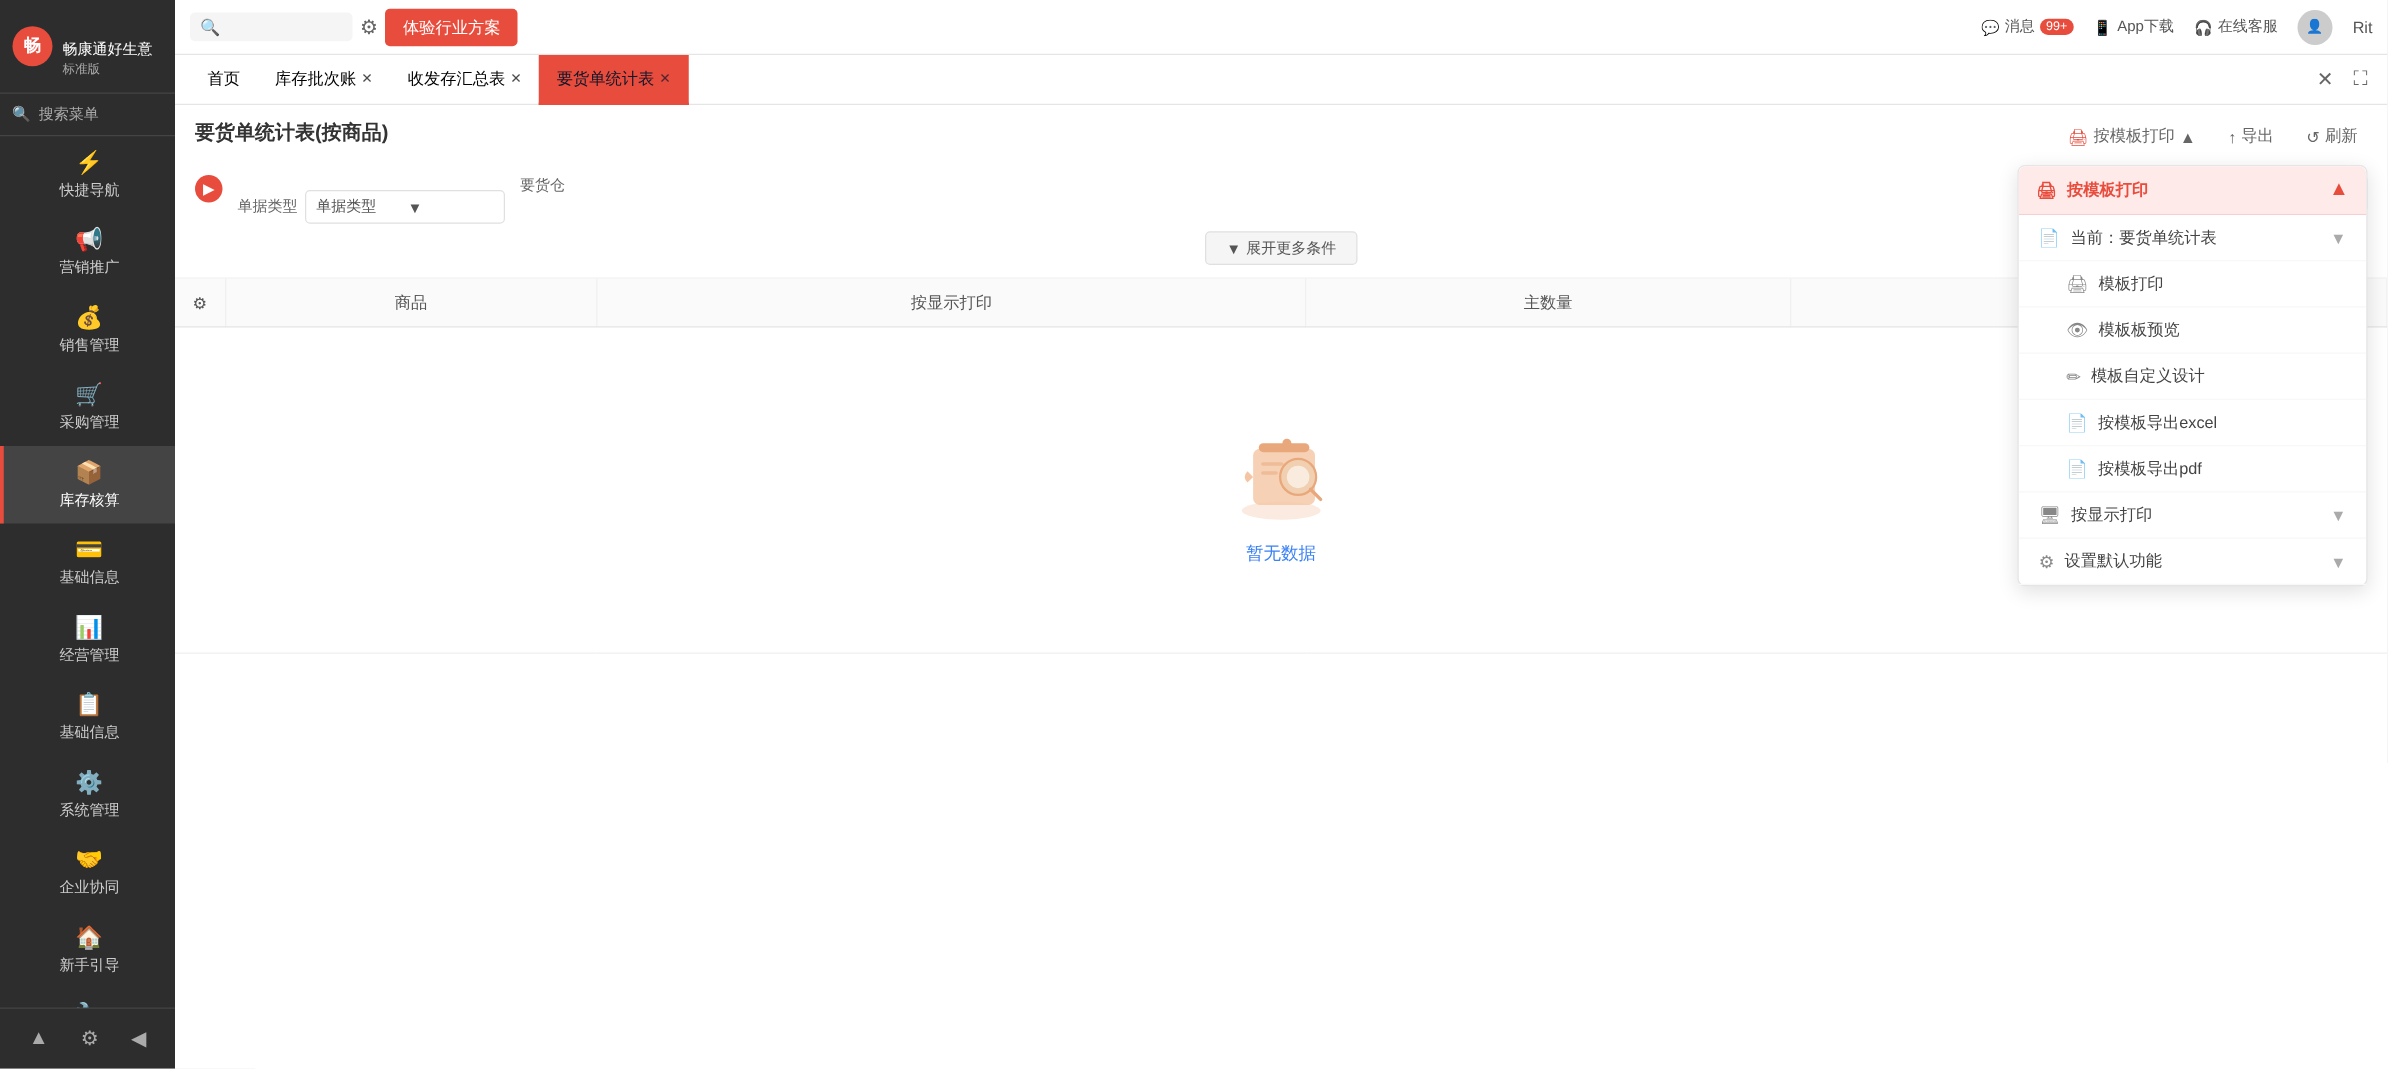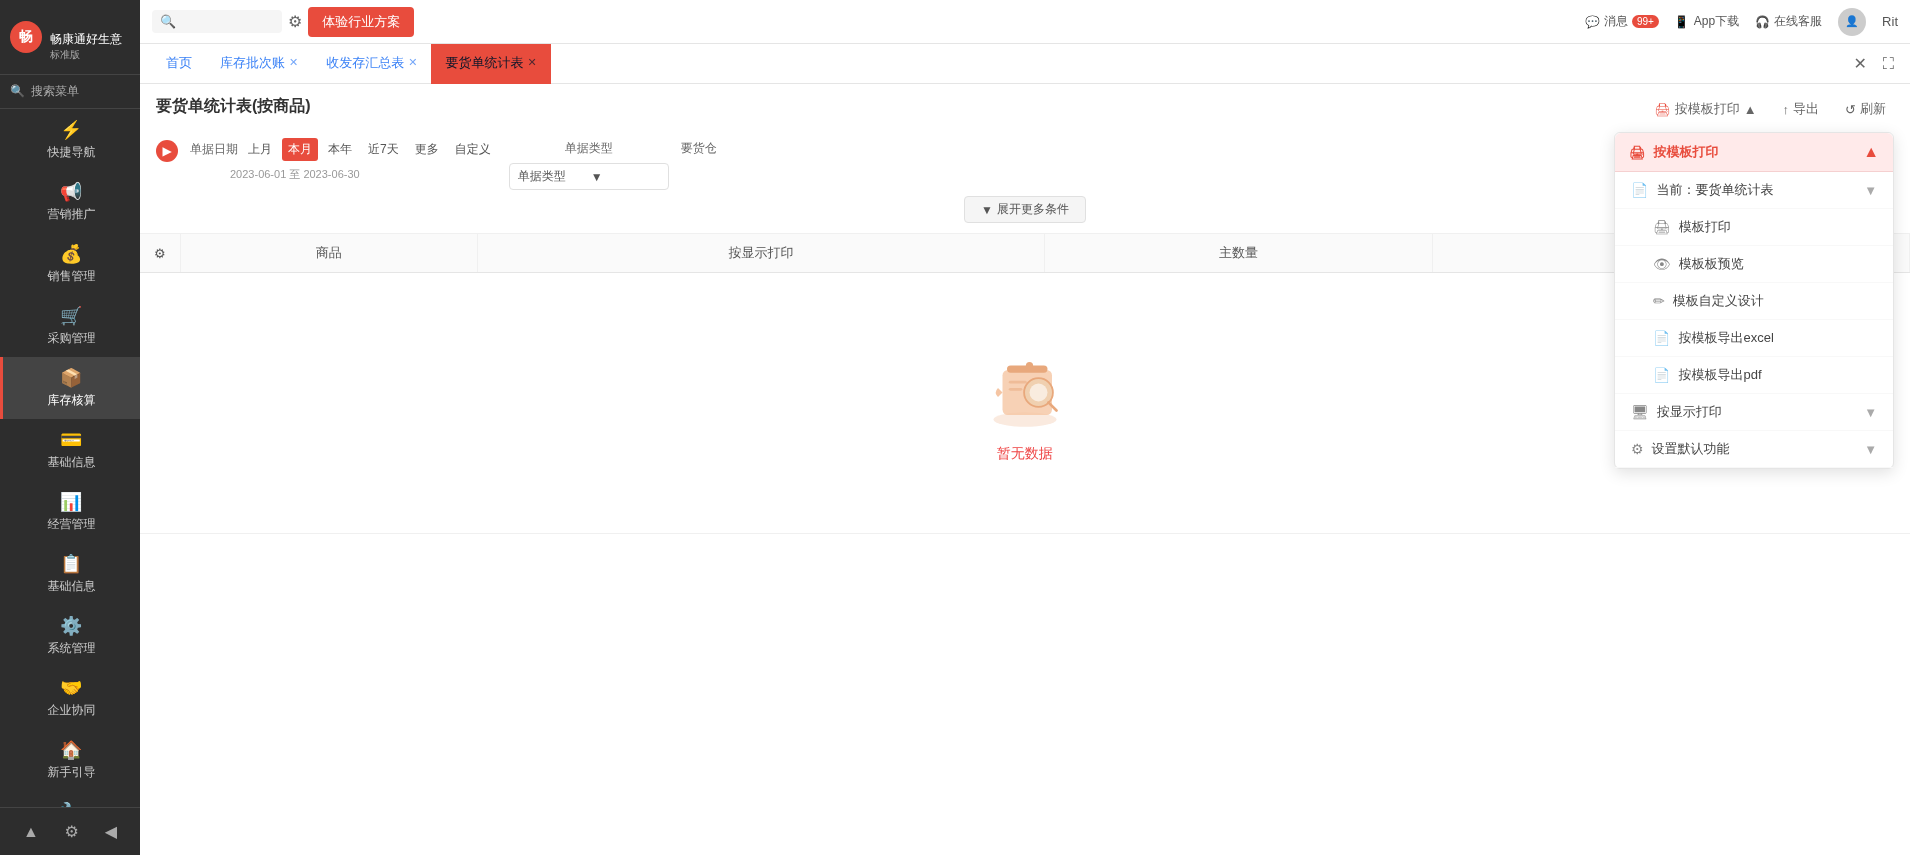--- a/index.html
+++ b/index.html
@@ -119,21 +119,21 @@
       padding: 0 12px;
       border-bottom: 1px solid #e5e5e5;
       height: 40px;
       gap: 0;
     }
     .tab {
       display: flex; align-items: center; gap: 4px;
       padding: 0 14px;
       height: 40px;
       font-size: 13px;
-      color: #3b82f6;
+      color: #000000;
       cursor: pointer;
       border-bottom: 2px solid transparent;
       white-space: nowrap;
     }
     .tab.active {
       background: #e84c3d;
       color: #0f172a;
       border-bottom: 2px solid #e84c3d;
     }
     .tab-close {
@@ -212,21 +212,21 @@
     }
 
     
     .empty-state {
       display: flex; flex-direction: column; align-items: center; justify-content: center;
       padding: 60px 20px;
     }
     .empty-icon {
       width: 90px; height: 90px; margin-bottom: 12px;
     }
-    .empty-text { color: #ef4444; font-size: 14px; }
+    .empty-text { color: #3b82f6; font-size: 14px; }
 
     
     .print-dropdown {
       position: absolute;
       top: 36px;
       right: 0;
       width: 280px;
       background: #fff;
       border: 1px solid #e5e5e5;
       border-radius: 6px;
@@ -480,34 +480,22 @@
         </div>
       </div>
 
       <div style="background:#fff; padding: 8px 16px; border-bottom: 1px solid #f0f0f0;">
         <div style="display:flex; align-items:flex-start; gap:12px; flex-wrap:wrap;">
 
           <div style="display:flex; align-items:center; margin-top:2px;">
             <button style="background:#e84c3d; color:white; border:none; border-radius:50%; width:22px; height:22px; font-size:12px; cursor:pointer; display:flex; align-items:center; justify-content:center;">▶</button>
           </div>
 
-          <div style="display:flex; align-items:flex-start; gap:6px; flex-direction:column;">
-            <div style="display:flex; align-items:center; gap:4px;">
-              <span style="color:#666; font-size:12px; white-space:nowrap;">单据日期</span>
-              <button class="date-btn">上月</button>
-              <button class="date-btn active">本月</button>
-              <button class="date-btn">本年</button>
-              <button class="date-btn">近7天</button>
-              <button class="date-btn">更多</button>
-              <button class="date-btn">自定义</button>
-            </div>
-            <div style="font-size:11px; color:#999; padding-left:40px;">2023-06-01 至 2023-06-30</div>
-          </div>
-
-          <div style="display:flex; align-items:center; gap:6px; margin-top:2px;flex-direction:column;">
+
+          <div style="display:flex; align-items:center; gap:6px; margin-top:14px;">
             <span style="color:#666; font-size:12px; white-space:nowrap;">单据类型</span>
             <div class="filter-dropdown">
               <span>单据类型</span>
               <span>▼</span>
             </div>
           </div>
 
           <div style="display:flex; align-items:flex-start; gap:6px; margin-top:2px;">
             <span style="color:#666; font-size:12px; white-space:nowrap;">要货仓</span>
           </div>

